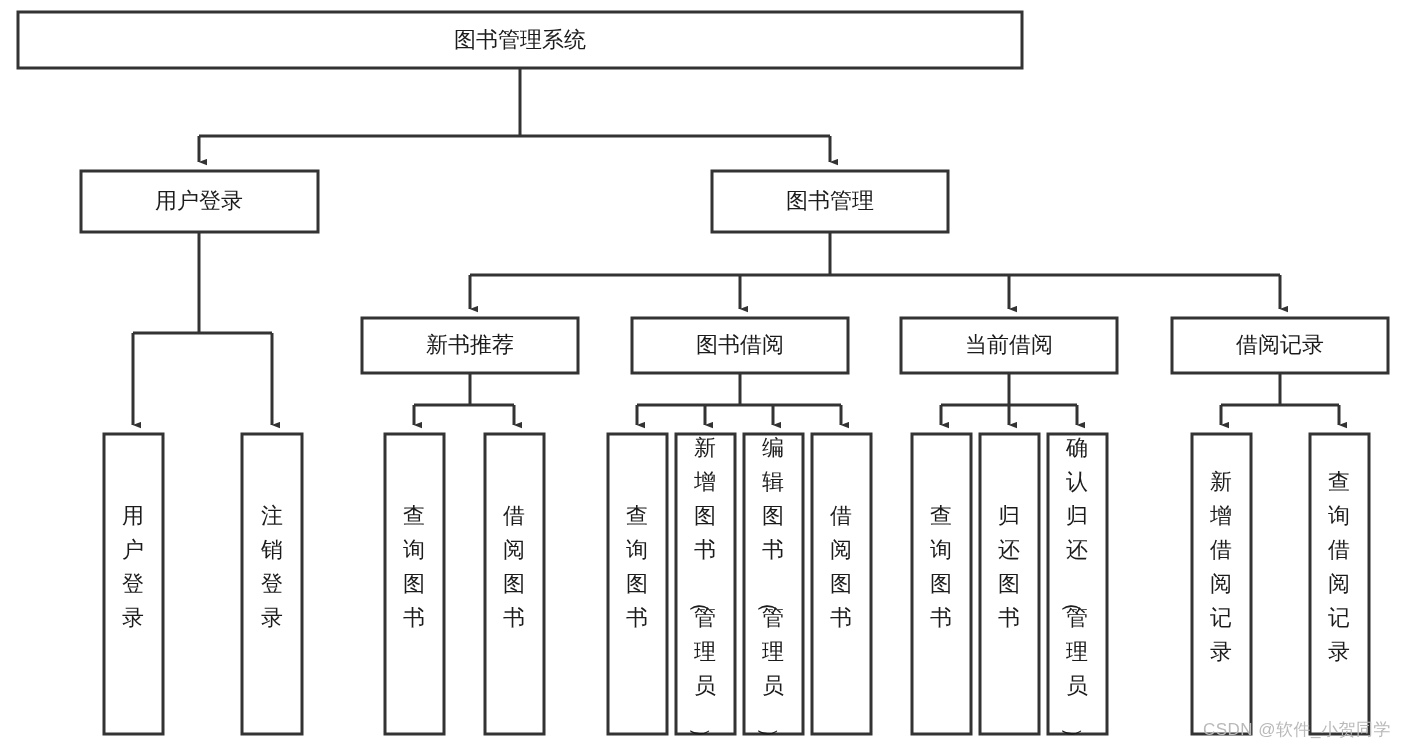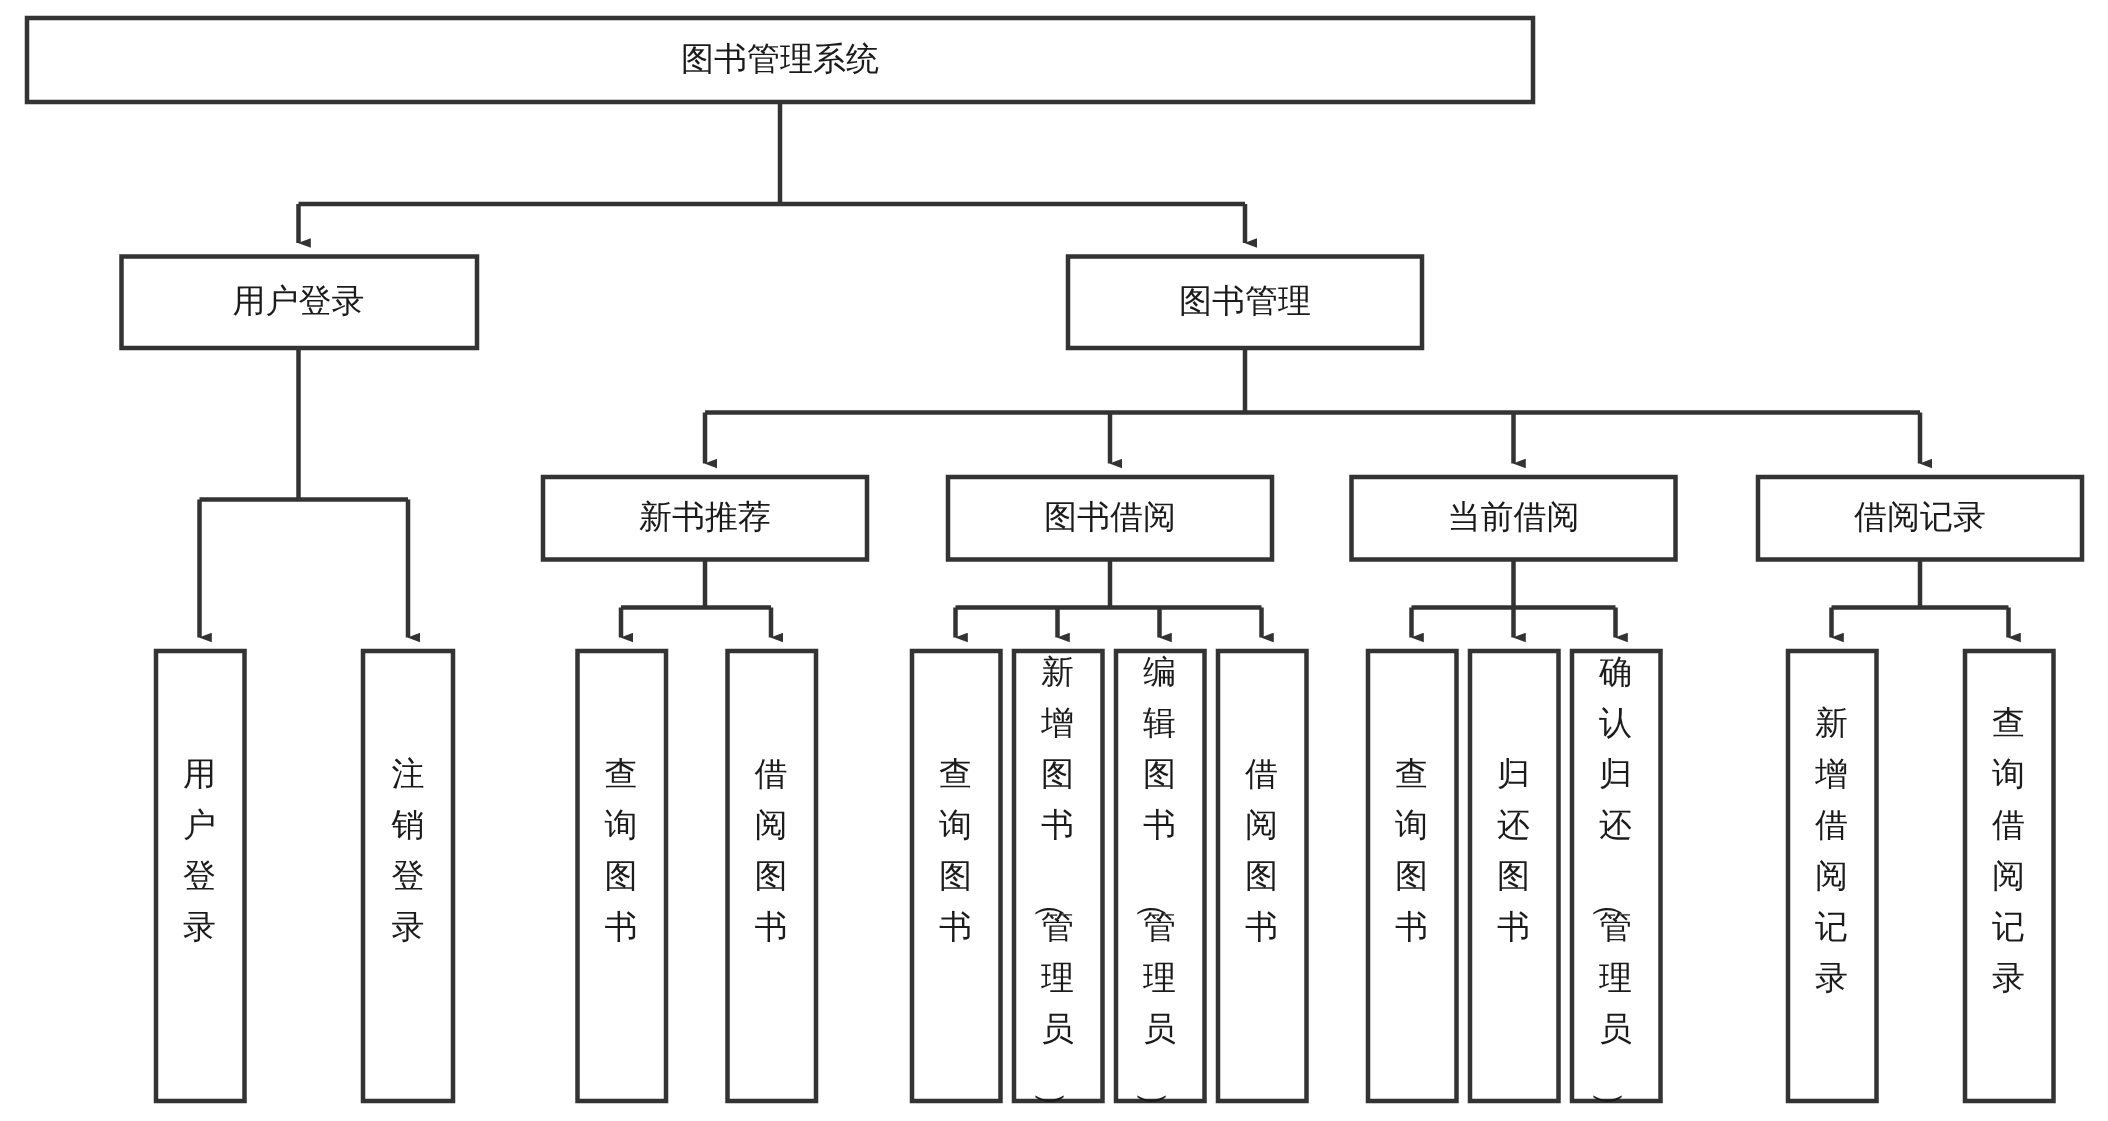--- a/index.html
+++ b/index.html
@@ -201,13 +201,14 @@
     <g>
       <rect class="node-box" x="1192" y="434" width="59" height="300"></rect>
       <text class="node-label-v" x="1221" y="489"><tspan x="1221" dy="0">新</tspan><tspan x="1221" dy="34">增</tspan><tspan x="1221" dy="34">借</tspan><tspan x="1221" dy="34">阅</tspan><tspan x="1221" dy="34">记</tspan><tspan x="1221" dy="34">录</tspan></text>
     </g>
     <g>
       <rect class="node-box" x="1310" y="434" width="59" height="300"></rect>
       <text class="node-label-v" x="1339" y="489"><tspan x="1339" dy="0">查</tspan><tspan x="1339" dy="34">询</tspan><tspan x="1339" dy="34">借</tspan><tspan x="1339" dy="34">阅</tspan><tspan x="1339" dy="34">记</tspan><tspan x="1339" dy="34">录</tspan></text>
     </g>
   </svg>
 
+  <div class="watermark-text">CSDN @软件_小贺同学</div>
 </div>
 
 </body></html>

